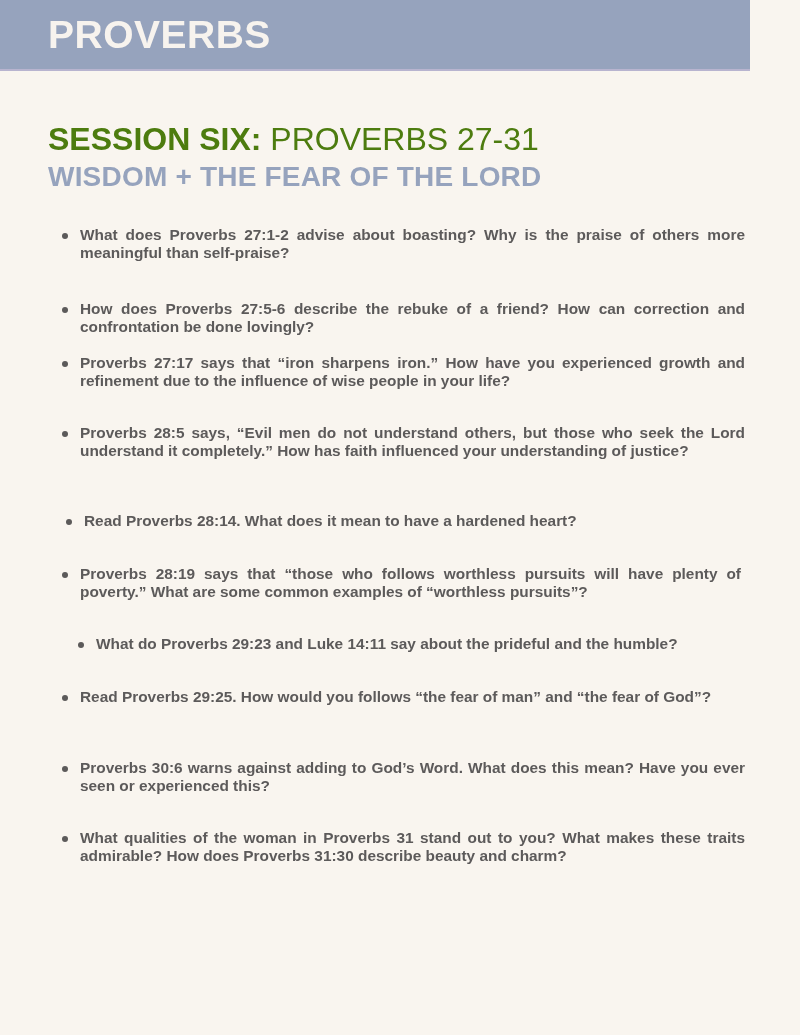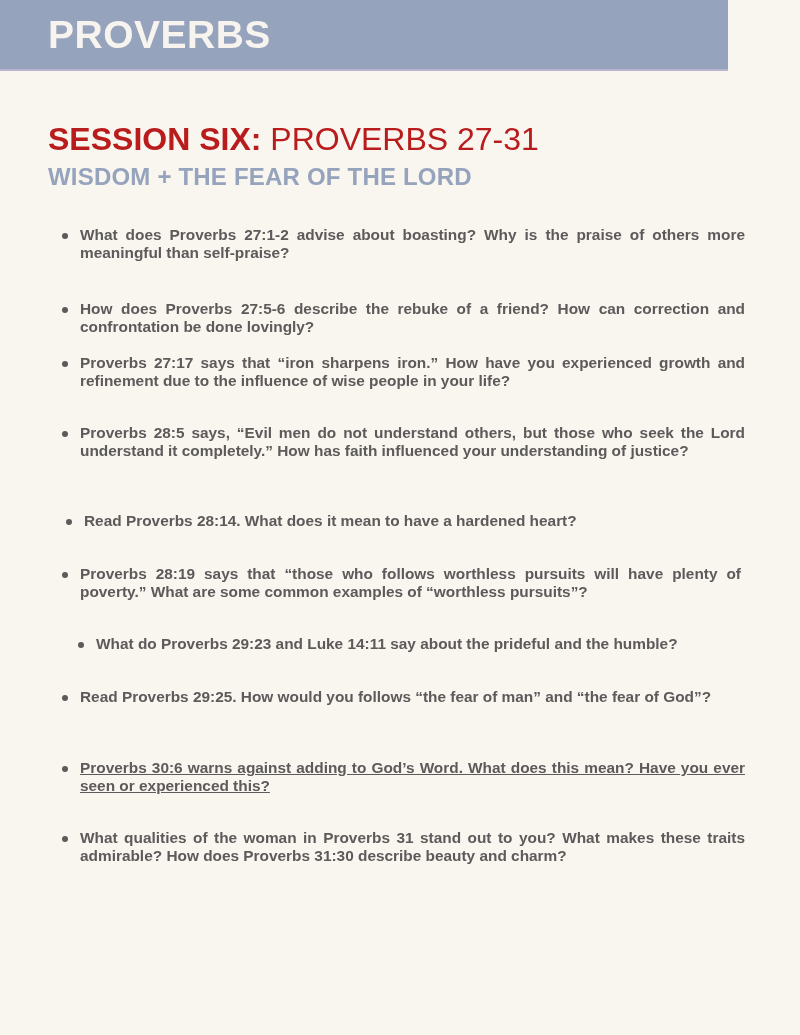--- a/index.html
+++ b/index.html
@@ -14,20 +14,21 @@
       font-family: "Liberation Sans", "DejaVu Sans", sans-serif;
       position: relative;
     }
     .header-band {
       position: absolute;
       left: 0; top: 0;
       width: 728px;
       height: 69px;
       background: #96a3bd;
       border-bottom: 2px solid #b8b4cf;
+      padding-left: 22px;
     }
     .header-title {
       position: absolute;
       left: 48px;
       top: 12px;
       font-size: 39px;
       font-weight: bold;
       color: #f7f3ee;
       letter-spacing: 0.5px;
       line-height: 46px;
@@ -43,35 +44,35 @@
       line-height: 24px;
       letter-spacing: 0.2px;
     }
     .session-heading {
       position: absolute;
       left: 48px;
       top: 119px;
       margin: 0;
       font-size: 32px;
       line-height: 40px;
-      color: #b91c1c;
+      color: #4d7c0f;
       white-space: nowrap;
     }
     .session-heading .strong {
       font-weight: bold;
     }
     .session-heading .light {
       font-weight: normal;
     }
     .session-subtitle {
       position: absolute;
       left: 48px;
       top: 162px;
       margin: 0;
-      font-size: 24px;
+      font-size: 28px;
       line-height: 30px;
       font-weight: bold;
       color: #96a3bd;
       letter-spacing: 0.2px;
     }
     .questions {
       position: absolute;
       left: 60px;
       top: 213px;
       width: 685px;
@@ -138,21 +139,21 @@
     <span>Proverbs 28:19 says that “those who follows worthless pursuits will have plenty of poverty.” What are some common examples of “worthless pursuits”?</span>
   </li>
   <li class="question" style="position:absolute;top:422px;left:16px;right:0;">
     <span class="bullet"></span>
     <span>What do Proverbs 29:23 and Luke 14:11 say about the prideful and the humble?</span>
   </li>
   <li class="question" style="position:absolute;top:475px;left:0;right:0;">
     <span class="bullet"></span>
     <span>Read Proverbs 29:25. How would you follows “the fear of man” and  “the fear of God”?</span>
   </li>
-  <li class="question" style="position:absolute;top:546px;left:0;right:0;text-decoration:underline;">
+  <li class="question" style="position:absolute;top:546px;left:0;right:0;">
     <span class="bullet"></span>
     <span>Proverbs 30:6 warns against adding to God’s Word. What does this mean? Have you ever seen or experienced this?</span>
   </li>
   <li class="question" style="position:absolute;top:616px;left:0;right:0;">
     <span class="bullet"></span>
     <span>What qualities of the woman in Proverbs 31 stand out to you? What makes these traits admirable? How does Proverbs 31:30 describe beauty and charm?</span>
   </li>
 </ul>
 
 </body></html>

